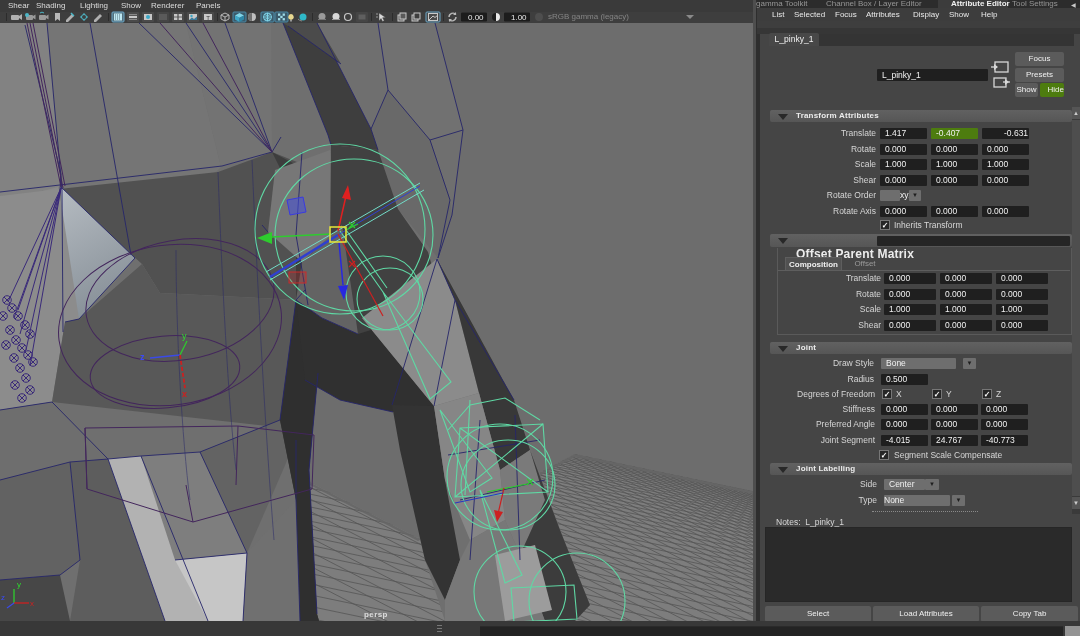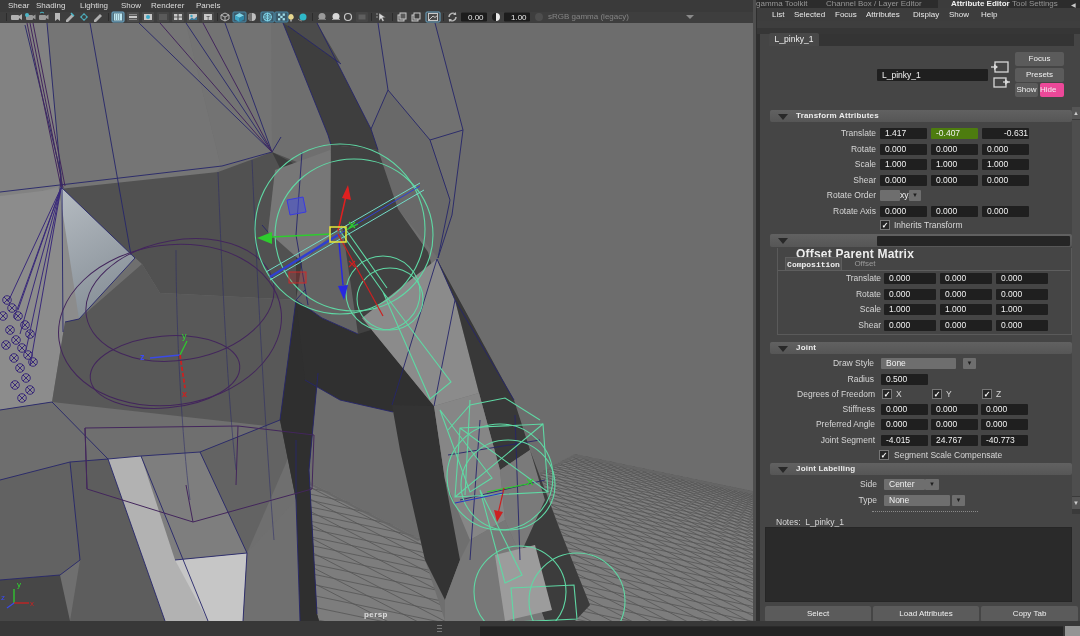--- a/index.html
+++ b/index.html
@@ -146,21 +146,21 @@
     <rect x="4" y="3" width="13" height="10" fill="none" stroke="#d8d8d8" stroke-width="1.3"></rect>
     <path d="M0 8h6" stroke="#d8d8d8" stroke-width="1.3"></path>
     <path d="M3 5l4 3-4 3z" fill="#d8d8d8"></path>
     <rect x="3" y="19" width="12" height="9" fill="none" stroke="#d8d8d8" stroke-width="1.3"></rect>
     <path d="M12 23h7" stroke="#d8d8d8" stroke-width="1.3"></path>
     <path d="M14 20l4 3-4 3z" fill="#d8d8d8"></path>
   </svg>
 <div style="position:absolute;left:1015.0px;top:52.0px;width:49.0px;height:14.0px;background:#5b5b5b;border-radius:2px;font-size:8px;color:#f0f0f0;line-height:14px;text-align:center;">Focus</div>
 <div style="position:absolute;left:1015.0px;top:68.0px;width:49.0px;height:14.0px;background:#5b5b5b;border-radius:2px;font-size:8px;color:#f0f0f0;line-height:14px;text-align:center;">Presets</div>
 <div style="position:absolute;left:1015.0px;top:83.0px;width:23.0px;height:14.0px;background:#5b5b5b;border-radius:2px;font-size:8px;color:#f0f0f0;line-height:14px;text-align:center;">Show</div>
-<div style="position:absolute;left:1040.0px;top:83.0px;width:24.0px;height:14.0px;background:#ec4899;border-radius:2px;font-size:8px;color:#f0f0f0;line-height:14px;text-align:left;">Hide</div>
+<div style="position:absolute;left:1040.0px;top:83.0px;width:24.0px;height:14.0px;background:#4d7c0f;border-radius:2px;font-size:8px;color:#f0f0f0;line-height:14px;text-align:right;">Hide</div>
 <div style="position:absolute;left:1072px;top:107px;width:8px;height:407px;background:#3a3a3a;"></div>
 <div style="position:absolute;left:1072px;top:107px;width:8px;height:12px;background:#555;font-size:6px;color:#ccc;text-align:center;line-height:12px;">▲</div>
 <div style="position:absolute;left:1072px;top:497px;width:8px;height:12px;background:#555;font-size:6px;color:#ccc;text-align:center;line-height:12px;">▼</div>
 <div style="position:absolute;left:1072px;top:120px;width:8px;height:376px;background:#4e4e4e;"></div>
 <div style="position:absolute;left:770px;top:110.0px;width:302px;height:12px;background:linear-gradient(#616161,#565656);border-radius:2px;"></div>
 <div style="position:absolute;left:778px;top:113.5px;width:0;height:0;border-left:5px solid transparent;border-right:5px solid transparent;border-top:6px solid #282828;"></div>
 <div style="position:absolute;left:796px;top:110.0px;font-size:8px;font-weight:bold;color:#ececec;line-height:12px;white-space:nowrap;letter-spacing:0.2px;">Transform Attributes</div>
 <div style="position:absolute;left:726px;top:128.0px;width:150 px;width:150px;text-align:right;font-size:8.5px;color:#d6d6d6;line-height:11px;white-space:nowrap;">Translate</div>
 <div style="position:absolute;left:880.0px;top:128.0px;width:47.0px;height:11px;background:#1f1f1f;border-radius:1px;font-size:8.5px;color:#f2f2f2;line-height:11px;padding-left:5px;box-sizing:border-box;white-space:nowrap;">1.417</div>
 <div style="position:absolute;left:931.0px;top:128.0px;width:47.0px;height:11px;background:#4d7c0f;border-radius:1px;font-size:8.5px;color:#f2f2f2;line-height:11px;padding-left:5px;box-sizing:border-box;white-space:nowrap;">-0.407</div>
@@ -184,21 +184,21 @@
 <div style="position:absolute;left:880.0px;top:205.5px;width:47.0px;height:11px;background:#1f1f1f;border-radius:1px;font-size:8.5px;color:#f2f2f2;line-height:11px;padding-left:5px;box-sizing:border-box;white-space:nowrap;">0.000</div>
 <div style="position:absolute;left:931.0px;top:205.5px;width:47.0px;height:11px;background:#1f1f1f;border-radius:1px;font-size:8.5px;color:#f2f2f2;line-height:11px;padding-left:5px;box-sizing:border-box;white-space:nowrap;">0.000</div>
 <div style="position:absolute;left:982.0px;top:205.5px;width:47.0px;height:11px;background:#1f1f1f;border-radius:1px;font-size:8.5px;color:#f2f2f2;line-height:11px;padding-left:5px;box-sizing:border-box;white-space:nowrap;">0.000</div>
 <div style="position:absolute;left:880.0px;top:220.0px;width:10px;height:10px;background:#262626;border:1px solid #777;box-sizing:border-box;color:#fff;font-size:8px;line-height:9px;text-align:center;font-weight:bold;">✓</div>
 <div style="position:absolute;left:894px;top:220px;font-size:8.5px;color:#d6d6d6;line-height:11px;">Inherits Transform</div>
 <div style="position:absolute;left:770px;top:234.0px;width:302px;height:13px;background:linear-gradient(#616161,#565656);border-radius:2px;"></div>
 <div style="position:absolute;left:778px;top:237.5px;width:0;height:0;border-left:5px solid transparent;border-right:5px solid transparent;border-top:6px solid #282828;"></div>
 <div style="position:absolute;left:796px;top:248px;font-size:12px;font-weight:bold;color:#ececec;line-height:13px;white-space:nowrap;letter-spacing:0.2px;">Offset Parent Matrix</div>
 <div style="position:absolute;left:877px;top:235.5px;width:193px;height:10px;background:#252525;border-radius:1px;"></div>
 <div style="position:absolute;left:777px;top:248px;width:293px;height:86px;border:1px solid #5a5a5a;border-top:none;"></div>
-<div style="position:absolute;left:785px;top:257px;width:55px;height:13px;background:#515151;border:1px solid #5e5e5e;border-bottom:none;font-size:8px;font-weight:bold;color:#f0f0f0;text-align:center;line-height:13px;font-family:Liberation Mono, monospace;">Composition</div>
+<div style="position:absolute;left:785px;top:257px;width:55px;height:13px;background:#515151;border:1px solid #5e5e5e;border-bottom:none;font-size:8px;font-weight:bold;color:#f0f0f0;text-align:center;line-height:13px;">Composition</div>
 <div style="position:absolute;left:845px;top:258px;width:40px;height:12px;font-size:8px;color:#9a9a9a;text-align:center;line-height:12px;">Offset</div>
 <div style="position:absolute;left:778px;top:270px;width:292px;height:1px;background:#5e5e5e;"></div>
 <div style="position:absolute;left:731px;top:273.0px;width:150 px;width:150px;text-align:right;font-size:8.5px;color:#d6d6d6;line-height:11px;white-space:nowrap;">Translate</div>
 <div style="position:absolute;left:884.0px;top:273.0px;width:52.0px;height:11px;background:#1f1f1f;border-radius:1px;font-size:8.5px;color:#f2f2f2;line-height:11px;padding-left:5px;box-sizing:border-box;white-space:nowrap;">0.000</div>
 <div style="position:absolute;left:940.0px;top:273.0px;width:52.0px;height:11px;background:#1f1f1f;border-radius:1px;font-size:8.5px;color:#f2f2f2;line-height:11px;padding-left:5px;box-sizing:border-box;white-space:nowrap;">0.000</div>
 <div style="position:absolute;left:996.0px;top:273.0px;width:52.0px;height:11px;background:#1f1f1f;border-radius:1px;font-size:8.5px;color:#f2f2f2;line-height:11px;padding-left:5px;box-sizing:border-box;white-space:nowrap;">0.000</div>
 <div style="position:absolute;left:731px;top:288.5px;width:150 px;width:150px;text-align:right;font-size:8.5px;color:#d6d6d6;line-height:11px;white-space:nowrap;">Rotate</div>
 <div style="position:absolute;left:884.0px;top:288.5px;width:52.0px;height:11px;background:#1f1f1f;border-radius:1px;font-size:8.5px;color:#f2f2f2;line-height:11px;padding-left:5px;box-sizing:border-box;white-space:nowrap;">0.000</div>
 <div style="position:absolute;left:940.0px;top:288.5px;width:52.0px;height:11px;background:#1f1f1f;border-radius:1px;font-size:8.5px;color:#f2f2f2;line-height:11px;padding-left:5px;box-sizing:border-box;white-space:nowrap;">0.000</div>
 <div style="position:absolute;left:996.0px;top:288.5px;width:52.0px;height:11px;background:#1f1f1f;border-radius:1px;font-size:8.5px;color:#f2f2f2;line-height:11px;padding-left:5px;box-sizing:border-box;white-space:nowrap;">0.000</div>
@@ -239,21 +239,21 @@
 <div style="position:absolute;left:981.0px;top:434.5px;width:47.0px;height:11px;background:#1f1f1f;border-radius:1px;font-size:8.5px;color:#f2f2f2;line-height:11px;padding-left:5px;box-sizing:border-box;white-space:nowrap;">-40.773</div>
 <div style="position:absolute;left:879.0px;top:450.0px;width:10px;height:10px;background:#262626;border:1px solid #777;box-sizing:border-box;color:#fff;font-size:8px;line-height:9px;text-align:center;font-weight:bold;">✓</div>
 <div style="position:absolute;left:894px;top:450px;font-size:8.5px;color:#d6d6d6;line-height:11px;">Segment Scale Compensate</div>
 <div style="position:absolute;left:770px;top:463.0px;width:302px;height:12px;background:linear-gradient(#616161,#565656);border-radius:2px;"></div>
 <div style="position:absolute;left:778px;top:466.5px;width:0;height:0;border-left:5px solid transparent;border-right:5px solid transparent;border-top:6px solid #282828;"></div>
 <div style="position:absolute;left:796px;top:463.0px;font-size:8px;font-weight:bold;color:#ececec;line-height:12px;white-space:nowrap;letter-spacing:0.2px;">Joint Labelling</div>
 <div style="position:absolute;left:727px;top:479.0px;width:150 px;width:150px;text-align:right;font-size:8.5px;color:#d6d6d6;line-height:11px;white-space:nowrap;">Side</div>
 <div style="position:absolute;left:884.0px;top:479.0px;width:41.0px;height:11px;background:#6e6e6e;border-radius:1px;font-size:8.5px;color:#f2f2f2;line-height:11px;padding-left:5px;box-sizing:border-box;">Center</div>
 <div style="position:absolute;left:925.0px;top:479.0px;width:14px;height:11px;background:#6e6e6e;border-radius:1px;font-size:6px;color:#1e1e1e;line-height:11px;text-align:center;">▼</div>
 <div style="position:absolute;left:727px;top:494.5px;width:150 px;width:150px;text-align:right;font-size:8.5px;color:#d6d6d6;line-height:11px;white-space:nowrap;">Type</div>
-<div style="position:absolute;left:884.0px;top:494.5px;width:66.0px;height:11px;background:#6e6e6e;border-radius:1px;font-size:8.5px;color:#f2f2f2;line-height:11px;padding-left:5px;box-sizing:border-box;">None</div>
+<div style="position:absolute;left:884.0px;top:494.5px;width:66.0px;height:11px;background:#6e6e6e;border-radius:1px;font-size:8.5px;color:#f2f2f2;line-height:11px;box-sizing:border-box;">None</div>
 <div style="position:absolute;left:952.0px;top:494.5px;width:13px;height:11px;background:#6e6e6e;border-radius:1px;font-size:6px;color:#1e1e1e;line-height:11px;text-align:center;">▼</div>
 <div style="position:absolute;left:872px;top:511px;width:106px;height:0;border-top:1px dotted #8a8a8a;"></div>
 <div style="position:absolute;left:776px;top:517px;font-size:8.5px;color:#d6d6d6;">Notes:&nbsp;&nbsp;L_pinky_1</div>
 <div style="position:absolute;left:765px;top:527px;width:305px;height:73px;background:#2a2a2a;border:1px solid #262626;"></div>
 <div style="position:absolute;left:765.0px;top:606.0px;width:106.0px;height:16.0px;background:#5b5b5b;border-radius:2px;font-size:8px;color:#f0f0f0;line-height:16px;text-align:center;">Select</div>
 <div style="position:absolute;left:873.0px;top:606.0px;width:106.0px;height:16.0px;background:#5b5b5b;border-radius:2px;font-size:8px;color:#f0f0f0;line-height:16px;text-align:center;">Load Attributes</div>
 <div style="position:absolute;left:981.0px;top:606.0px;width:97.0px;height:16.0px;background:#5b5b5b;border-radius:2px;font-size:8px;color:#f0f0f0;line-height:16px;text-align:center;">Copy Tab</div>
 <div style="position:absolute;left:0;top:621px;width:1080px;height:15px;background:#383838;"></div>
 <div style="position:absolute;left:437px;top:625px;width:5px;height:9px;background:repeating-linear-gradient(#777 0 1px,transparent 1px 3px);"></div>
 <div style="position:absolute;left:480px;top:626px;width:583px;height:9px;background:#232323;border-top:1px solid #2a2a2a;"></div>

